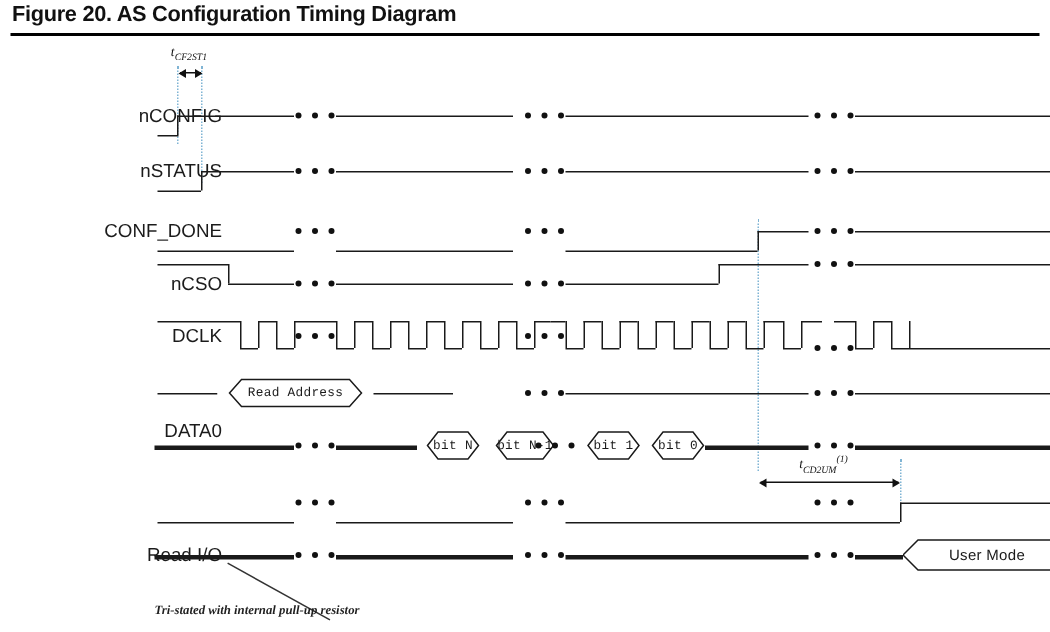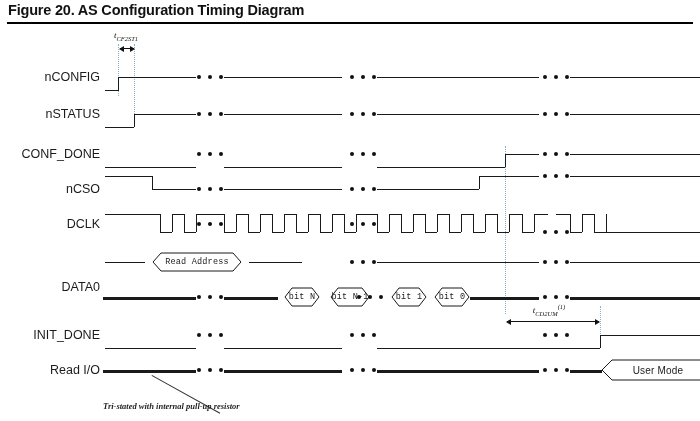--- a/index.html
+++ b/index.html
@@ -7,21 +7,21 @@
        font-family:"Liberation Sans",sans-serif;overflow:hidden;}
   #page{position:relative;width:700px;height:421px;}
 
   
   .fig-title{position:absolute;left:8px;top:2px;font-size:14.5px;font-weight:bold;
              color:#111;letter-spacing:-.2px;white-space:nowrap;}
   .title-rule{position:absolute;left:7px;top:22px;width:686px;height:2px;background:#000;}
 
   
   .sig-label{position:absolute;font-size:12.5px;color:#1b1b1b;
-             text-align:right;white-space:nowrap;transform:translateY(-50%);}
+             text-align:right;white-space:nowrap;transform:translateY(-50%);padding-left:48px;}
 
   
   .h{position:absolute;height:0;border-top:1.3px solid #1a1a1a;}
   .h.thick{border-top-width:3.4px;}
   .v{position:absolute;width:0;border-left:1.3px solid #1a1a1a;}
 
   
   .refline{position:absolute;width:0;border-left:1.6px dotted #7fb4d4;}
 
   
@@ -64,21 +64,20 @@
 
   <div class="fig-title">Figure 20.  AS Configuration Timing Diagram</div>
   <div class="title-rule"></div>
 
   <div class="sig-label" style="left:0;width:100px;top:77px;">nCONFIG</div>
   <div class="sig-label" style="left:0;width:100px;top:154px;">CONF_DONE</div>
   <div class="sig-label" style="left:0;width:100px;top:114px;">nSTATUS</div>
   <div class="sig-label" style="left:0;width:100px;top:224px;">DCLK</div>
   <div class="sig-label" style="left:0;width:100px;top:189px;">nCSO</div>
   <div class="sig-label" style="left:0;width:100px;top:287px;">DATA0</div>
-  <div class="sig-label" style="left:0;width:100px;top:335px;">INIT_DONE</div>
   <div class="sig-label" style="left:0;width:100px;top:370px;">Read I/O</div>
 
   <div class="refline" style="left:118px;top:44px;height:52px;"></div>
   <div class="refline" style="left:134px;top:44px;height:78px;"></div>
   <div class="refline" style="left:505px;top:146px;height:168px;"></div>
   <div class="refline" style="left:600px;top:306px;height:28px;"></div>
 
   <div class="h" style="left:105px;top:90px;width:14px;"></div>
   <div class="v" style="left:118px;top:77px;height:13px;"></div>
   <div class="h" style="left:118px;top:77px;width:78px;"></div>

